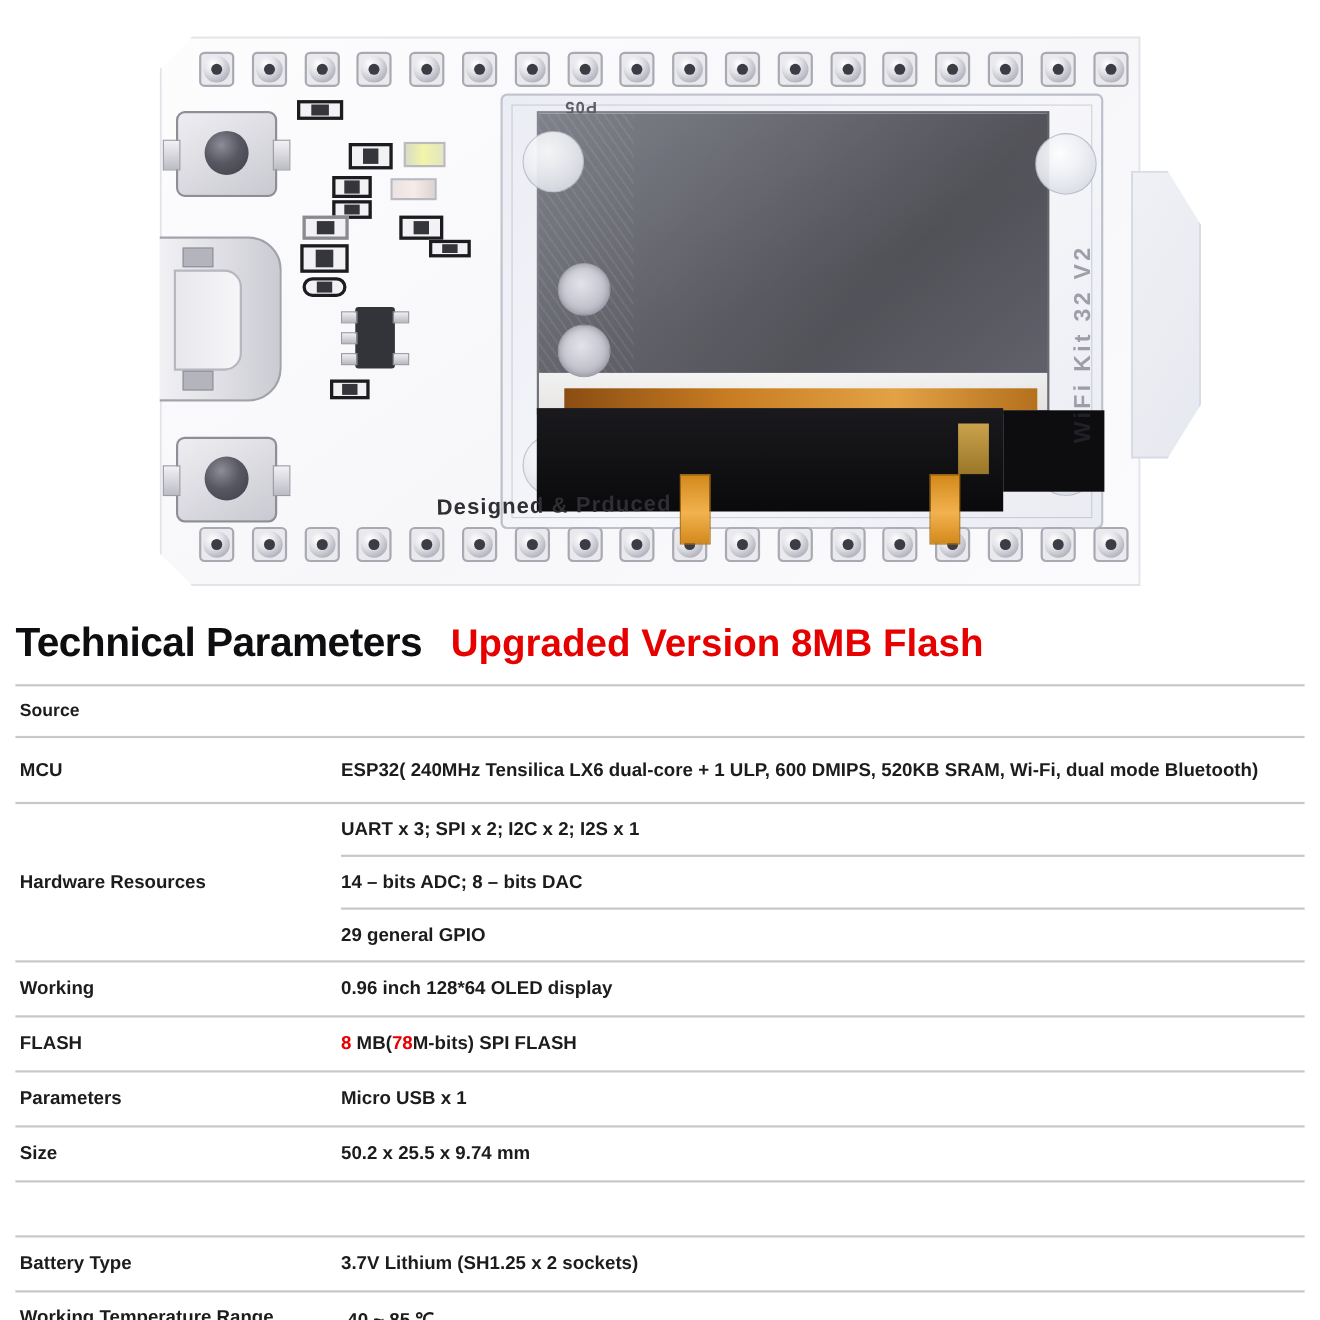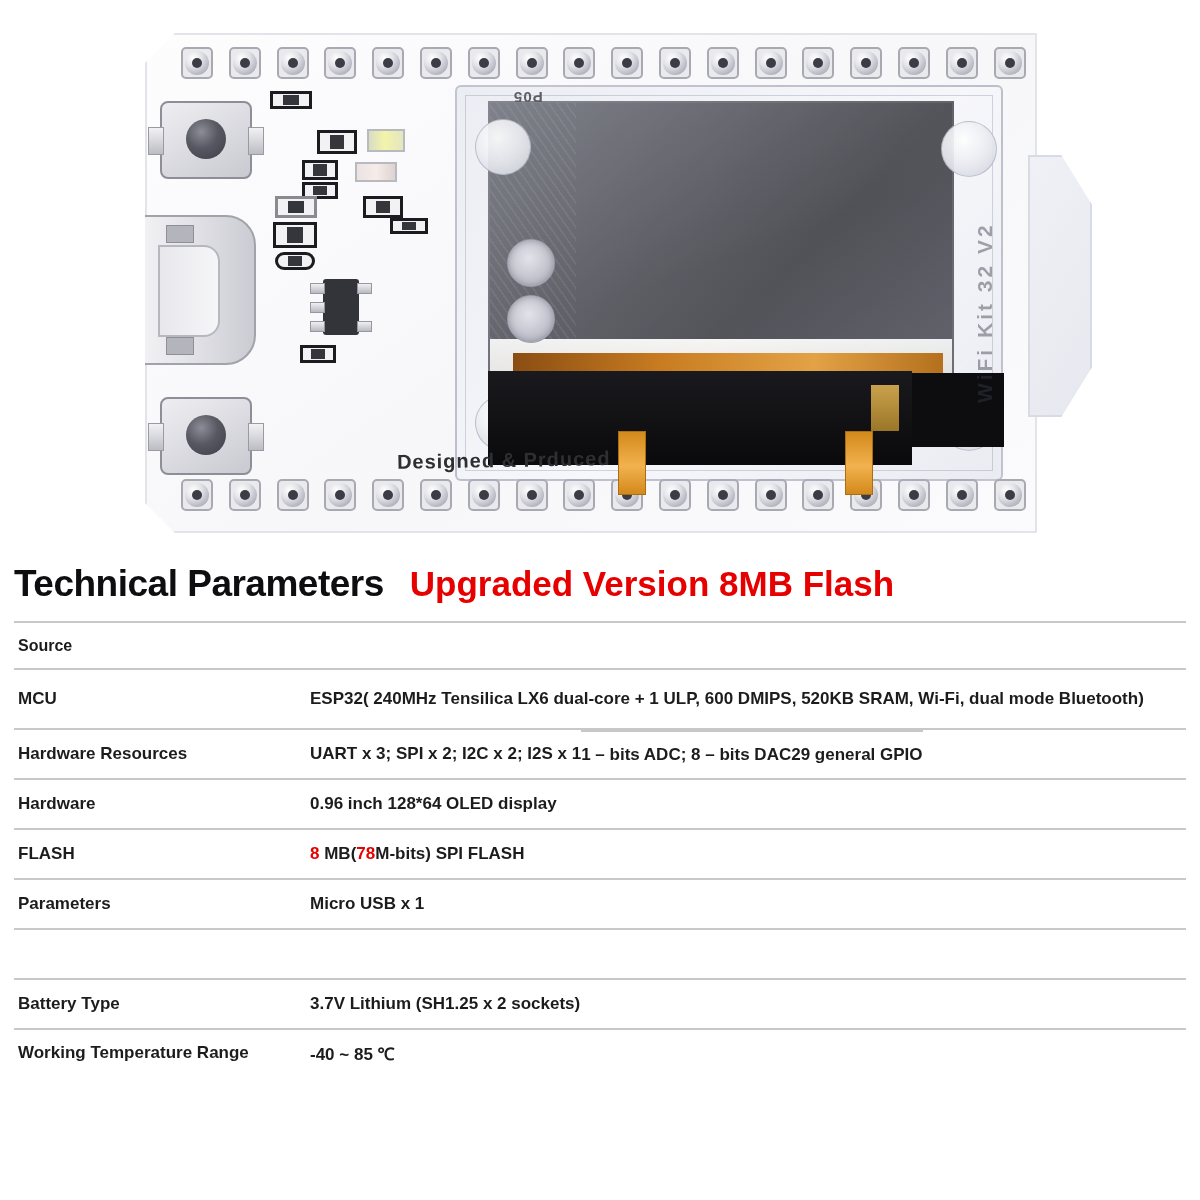--- a/index.html
+++ b/index.html
@@ -73,21 +73,21 @@
   .spec{margin:15px 14px 0 14px;color:#1c1c1c;}
   .trow{display:flex;align-items:center;border-top:2px solid #c8c8c8;min-height:48px;}
   .trow.hdr{min-height:45px;gap:40px;}
   .trow.mcu{min-height:58px;}
   .trow.last{min-height:46px;}
   .tlabel{width:296px;flex:0 0 296px;padding-left:4px;font-size:17px;font-weight:bold;box-sizing:border-box;}
   .tvalue{flex:1;font-size:17px;font-weight:bold;padding-right:4px;}
   .hdr .tlabel,.hdr .tvalue{font-size:16px;}
   .grouprow{display:flex;align-items:stretch;border-top:2px solid #c8c8c8;}
   .grouprow .tlabel{display:flex;align-items:center;}
-  .gvals{flex:1;display:flex;flex-direction:row;}
+  .gvals{flex:1;display:flex;flex-direction:column;}
   .gval{min-height:46px;display:flex;align-items:center;font-size:17px;font-weight:bold;}
   .gval + .gval{border-top:2px solid #c8c8c8;}
   .red{color:#e60000;}
 </style>
 </head>
 <body>
 
 <div class="photo">
   <div class="board">
 
@@ -212,40 +212,44 @@
 
   <div class="trow mcu">
     <div class="tlabel">MCU</div>
     <div class="tvalue">ESP32( 240MHz Tensilica LX6 dual-core + 1 ULP, 600 DMIPS, 520KB SRAM, Wi-Fi, dual mode Bluetooth)</div>
   </div>
 
   <div class="grouprow">
     <div class="tlabel">Hardware Resources</div>
     <div class="gvals">
       <div class="gval">UART x 3; SPI x 2; I2C x 2; I2S x 1</div>
-      <div class="gval">1 – bits ADC; 8 – bits DAC</div>
+      <div class="gval">14 – bits ADC; 8 – bits DAC</div>
       <div class="gval">29 general GPIO</div>
     </div>
   </div>
 
   <div class="trow">
-    <div class="tlabel">Hardware</div>
+    <div class="tlabel">Working</div>
     <div class="tvalue">0.96 inch 128*64 OLED display</div>
   </div>
 
   <div class="trow">
     <div class="tlabel">FLASH</div>
     <div class="tvalue"><span class="red">8</span><span> MB(</span><span class="red">78</span><span>M-bits) SPI FLASH</span></div>
   </div>
 
   <div class="trow">
     <div class="tlabel">Parameters</div>
     <div class="tvalue">Micro USB x 1</div>
   </div>
 
+  <div class="trow">
+    <div class="tlabel">Size</div>
+    <div class="tvalue">50.2 x 25.5 x 9.74 mm</div>
+  </div>
 
   <div class="trow">
   </div>
 
   <div class="trow">
     <div class="tlabel">Battery Type</div>
     <div class="tvalue">3.7V Lithium (SH1.25 x 2 sockets)</div>
   </div>
 
   <div class="trow last">

